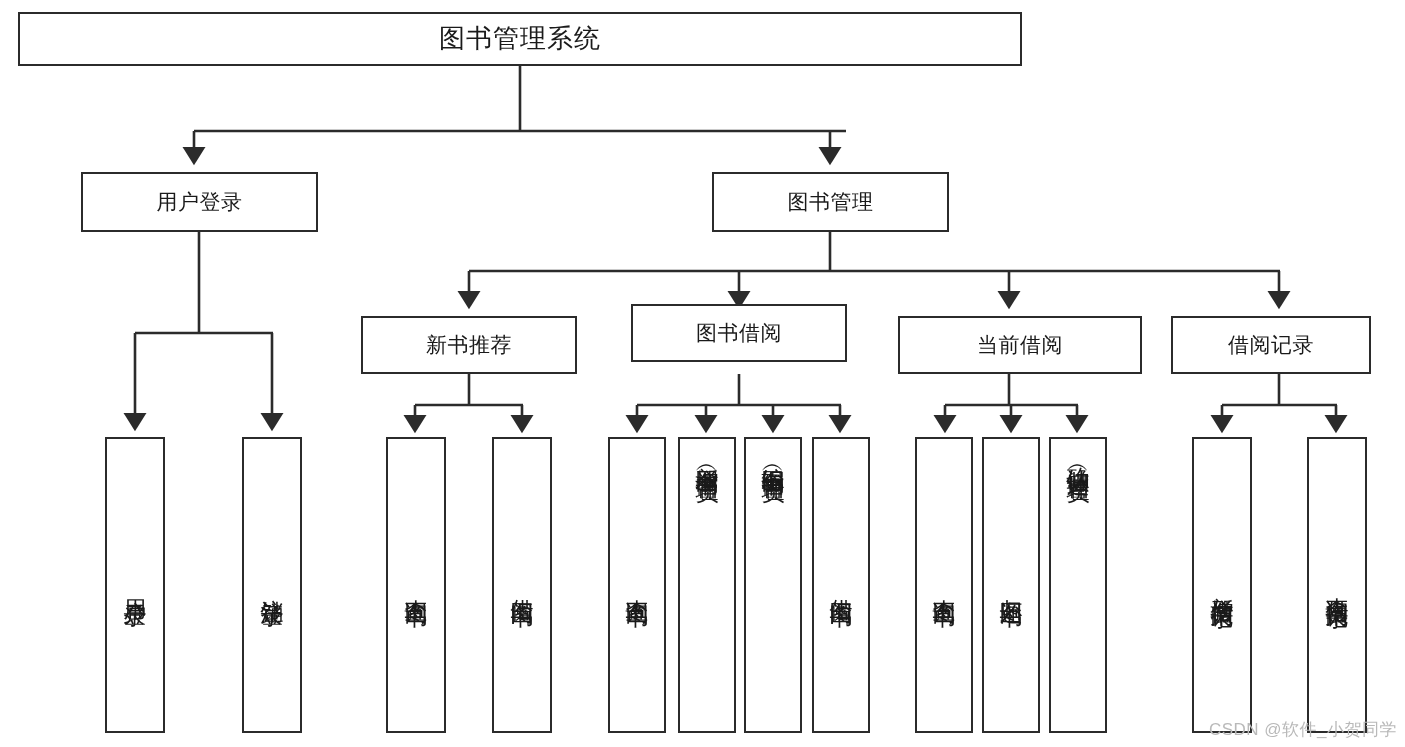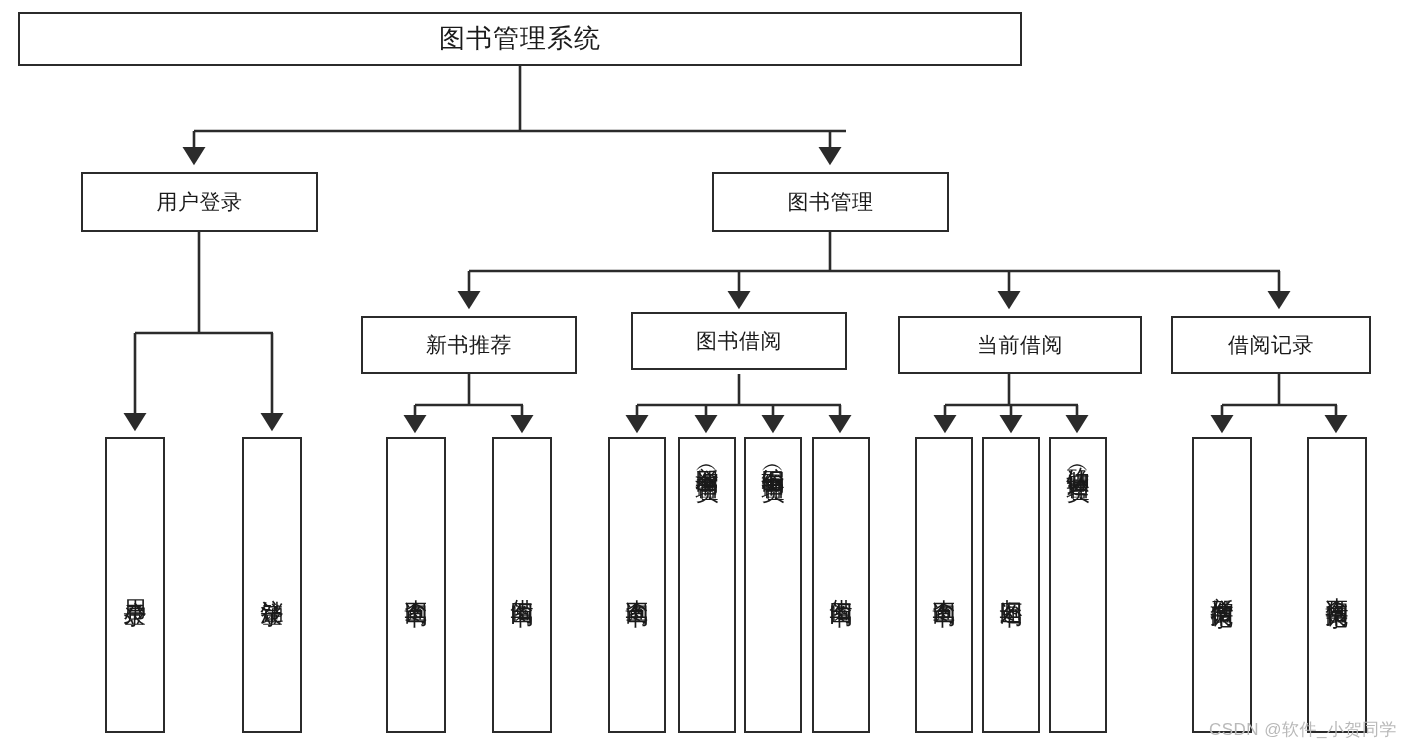--- a/index.html
+++ b/index.html
@@ -141,21 +141,21 @@
   </div>
 
   <div class="node horizontal" style="left:712px; top:172px; width:237px; height:60px;">
     <span class="node-label">图书管理</span>
   </div>
 
   <div class="node horizontal" style="left:361px; top:316px; width:216px; height:58px;">
     <span class="node-label">新书推荐</span>
   </div>
 
-  <div class="node horizontal" style="left:631px; top:312px; width:216px; height:58px;">
+  <div class="node horizontal" style="left:631px; top:304px; width:216px; height:58px;">
     <span class="node-label">图书借阅</span>
   </div>
 
   <div class="node horizontal" style="left:898px; top:316px; width:244px; height:58px;">
     <span class="node-label">当前借阅</span>
   </div>
 
   <div class="node horizontal" style="left:1171px; top:316px; width:200px; height:58px;">
     <span class="node-label">借阅记录</span>
   </div>

